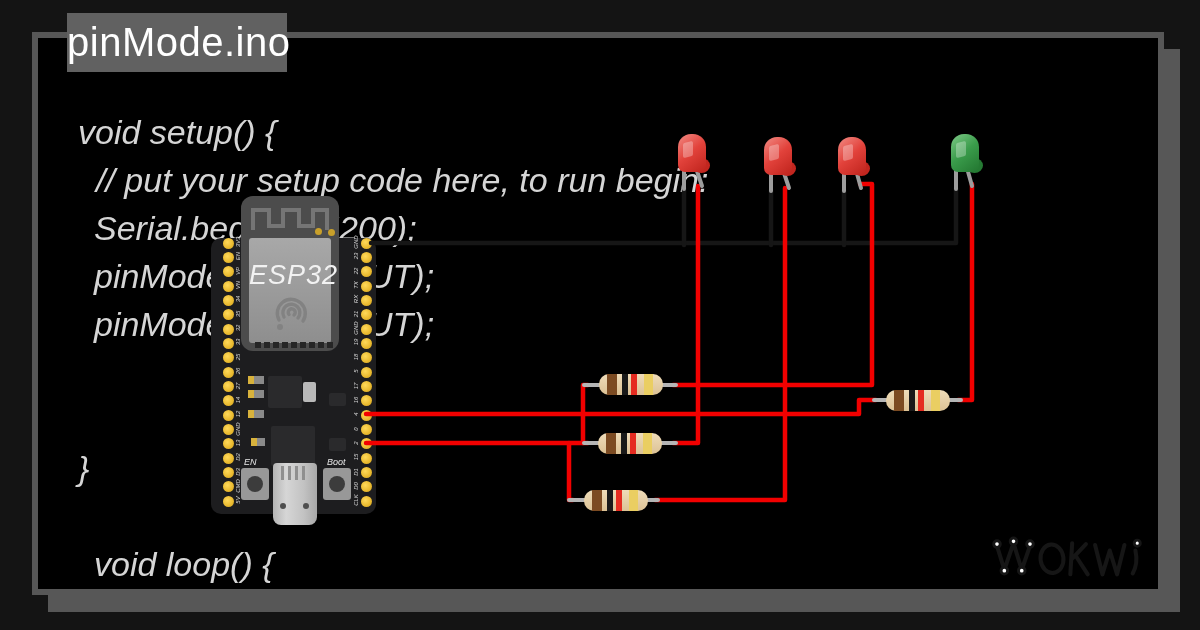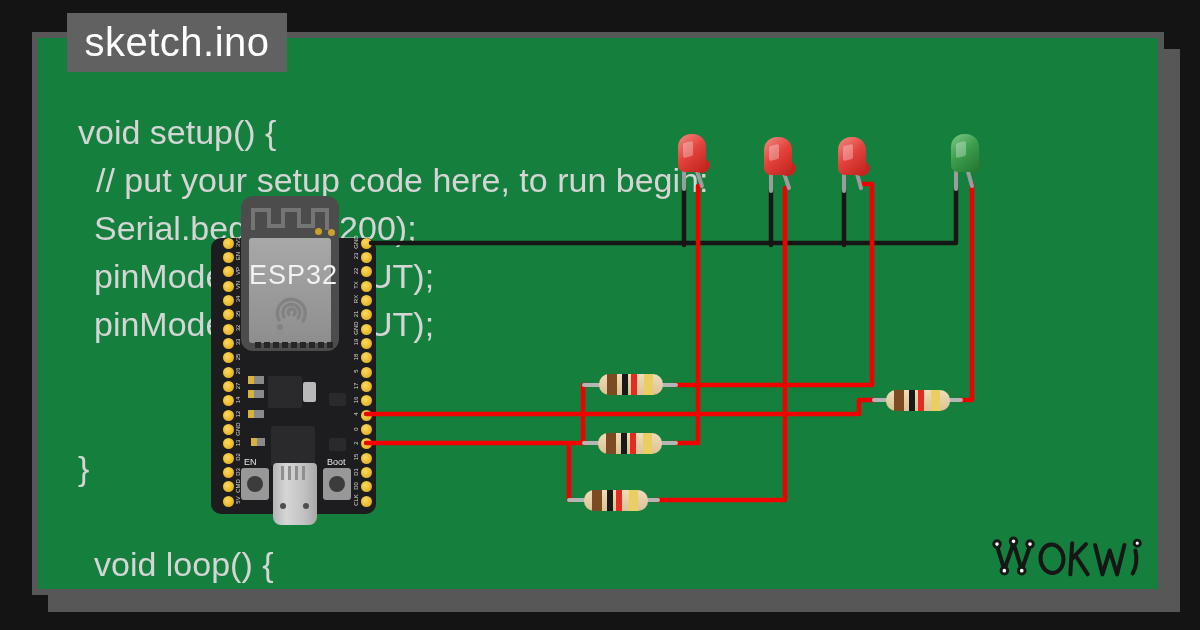--- a/index.html
+++ b/index.html
@@ -1,22 +1,22 @@
 <!DOCTYPE html>
 <html><head>
 <meta charset="utf-8">
 <style>
   html,body{margin:0;padding:0;}
   body{width:1200px;height:630px;position:relative;overflow:hidden;
        background:#141414;font-family:"Liberation Sans",sans-serif;}
 
   
   #canvas{position:absolute;left:32px;top:32px;width:1120px;height:551px;
-          background:#15803d;border:6px solid #575757;
-          box-shadow:16px 17px 0 0 #575757;overflow:hidden;}
+          background:#000000;border:6px solid #575757;
+          box-shadow:16px 17px 0 0 #575757;overflow:hidden;font-style:italic;}
 
   
   #filetab{position:absolute;left:67px;top:13px;width:220px;height:59px;
            background:#616161;color:#fff;font-size:40px;line-height:59px;
            text-align:center;letter-spacing:.5px;z-index:50;}
 
   
   .code-line{position:absolute;white-space:pre;font-size:34px;line-height:40px;
              color:#d5d5d5;z-index:1;}
 
@@ -66,21 +66,21 @@
        background:rgba(255,255,255,.30);transform:skewY(-12deg);border-radius:2px;}
   .resistor{position:absolute;width:64px;height:21px;z-index:6;
        background:linear-gradient(180deg,#efdcb9,#dcc295);border-radius:10px;}
   .band{position:absolute;top:0;height:100%;}
 
   #logo{position:absolute;left:948px;top:496px;width:176px;height:44px;z-index:5;}
 </style>
 </head>
 <body>
 
-<div id="filetab">sketch.ino</div>
+<div id="filetab">pinMode.ino</div>
 
 <div id="canvas">
 
   <div id="code-layer">
       <div class="code-line" style="left: 40px; top: 74px; color: rgb(213, 213, 213);">void setup() {</div>
       <div class="code-line" style="left: 58px; top: 122px; color: rgb(213, 213, 213);">// put your setup code here, to run begin:</div>
       <div class="code-line" style="left: 56px; top: 170px; color: rgb(213, 213, 213);">Serial.begin(115200);</div>
       <div class="code-line" style="left: 56px; top: 218px; color: rgb(213, 213, 213);">pinMode(4, OUTPUT);</div>
       <div class="code-line" style="left: 56px; top: 266px; color: rgb(213, 213, 213);">pinMode(2, OUTPUT);</div>
       <div class="code-line" style="left: 40px; top: 410px; color: rgb(213, 213, 213);">}</div>

